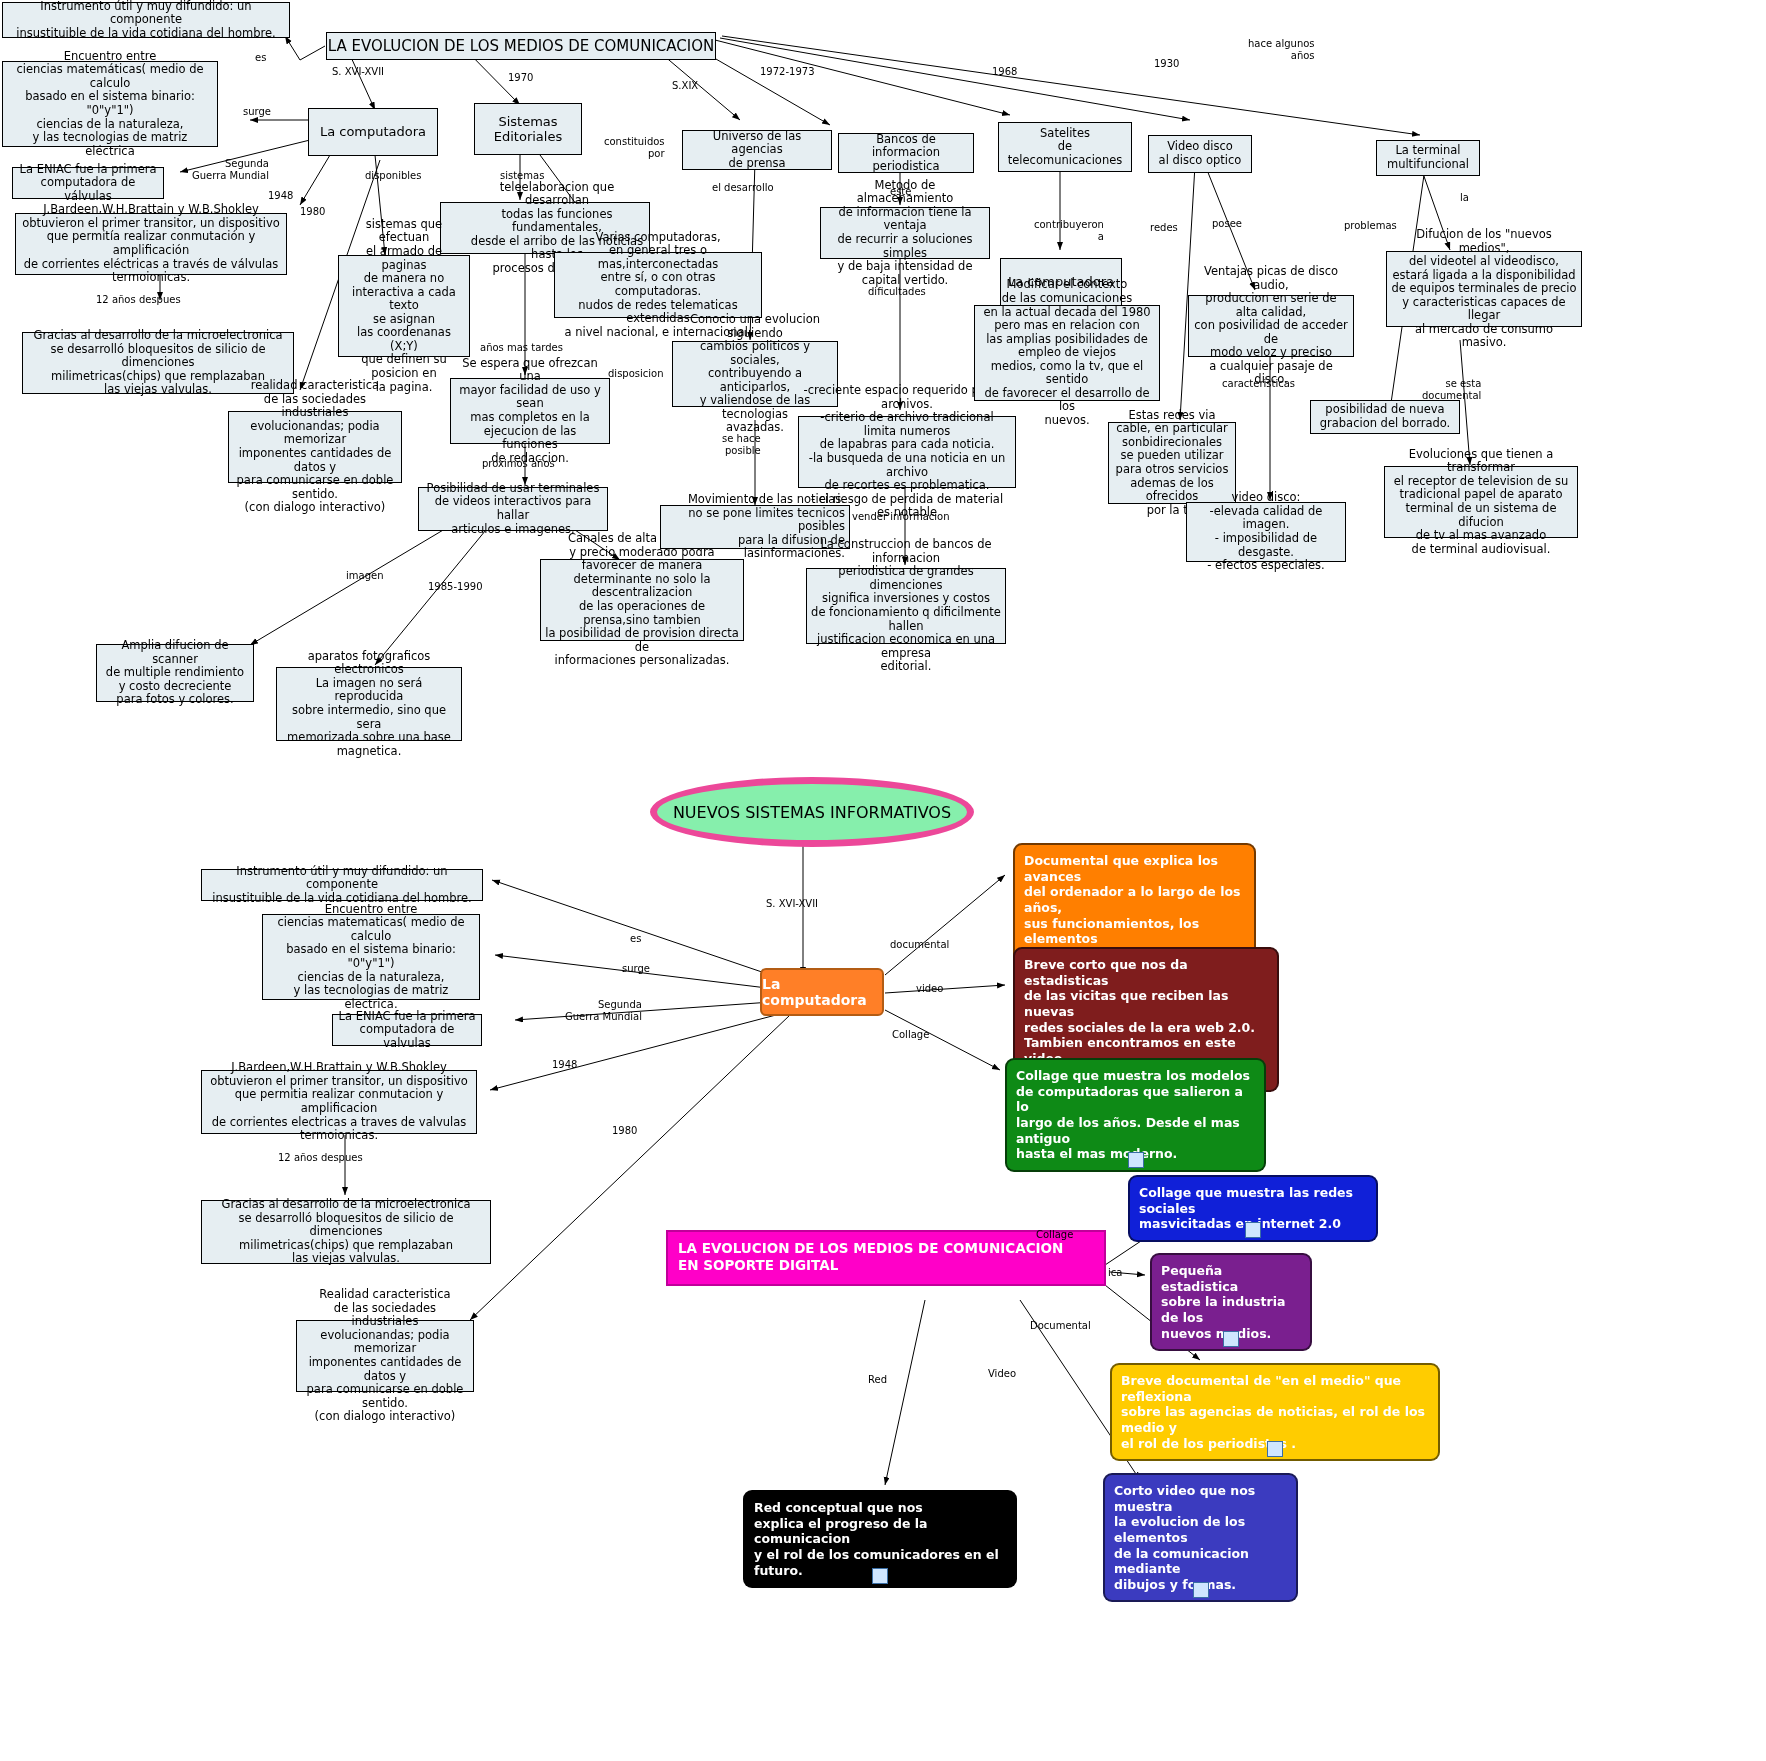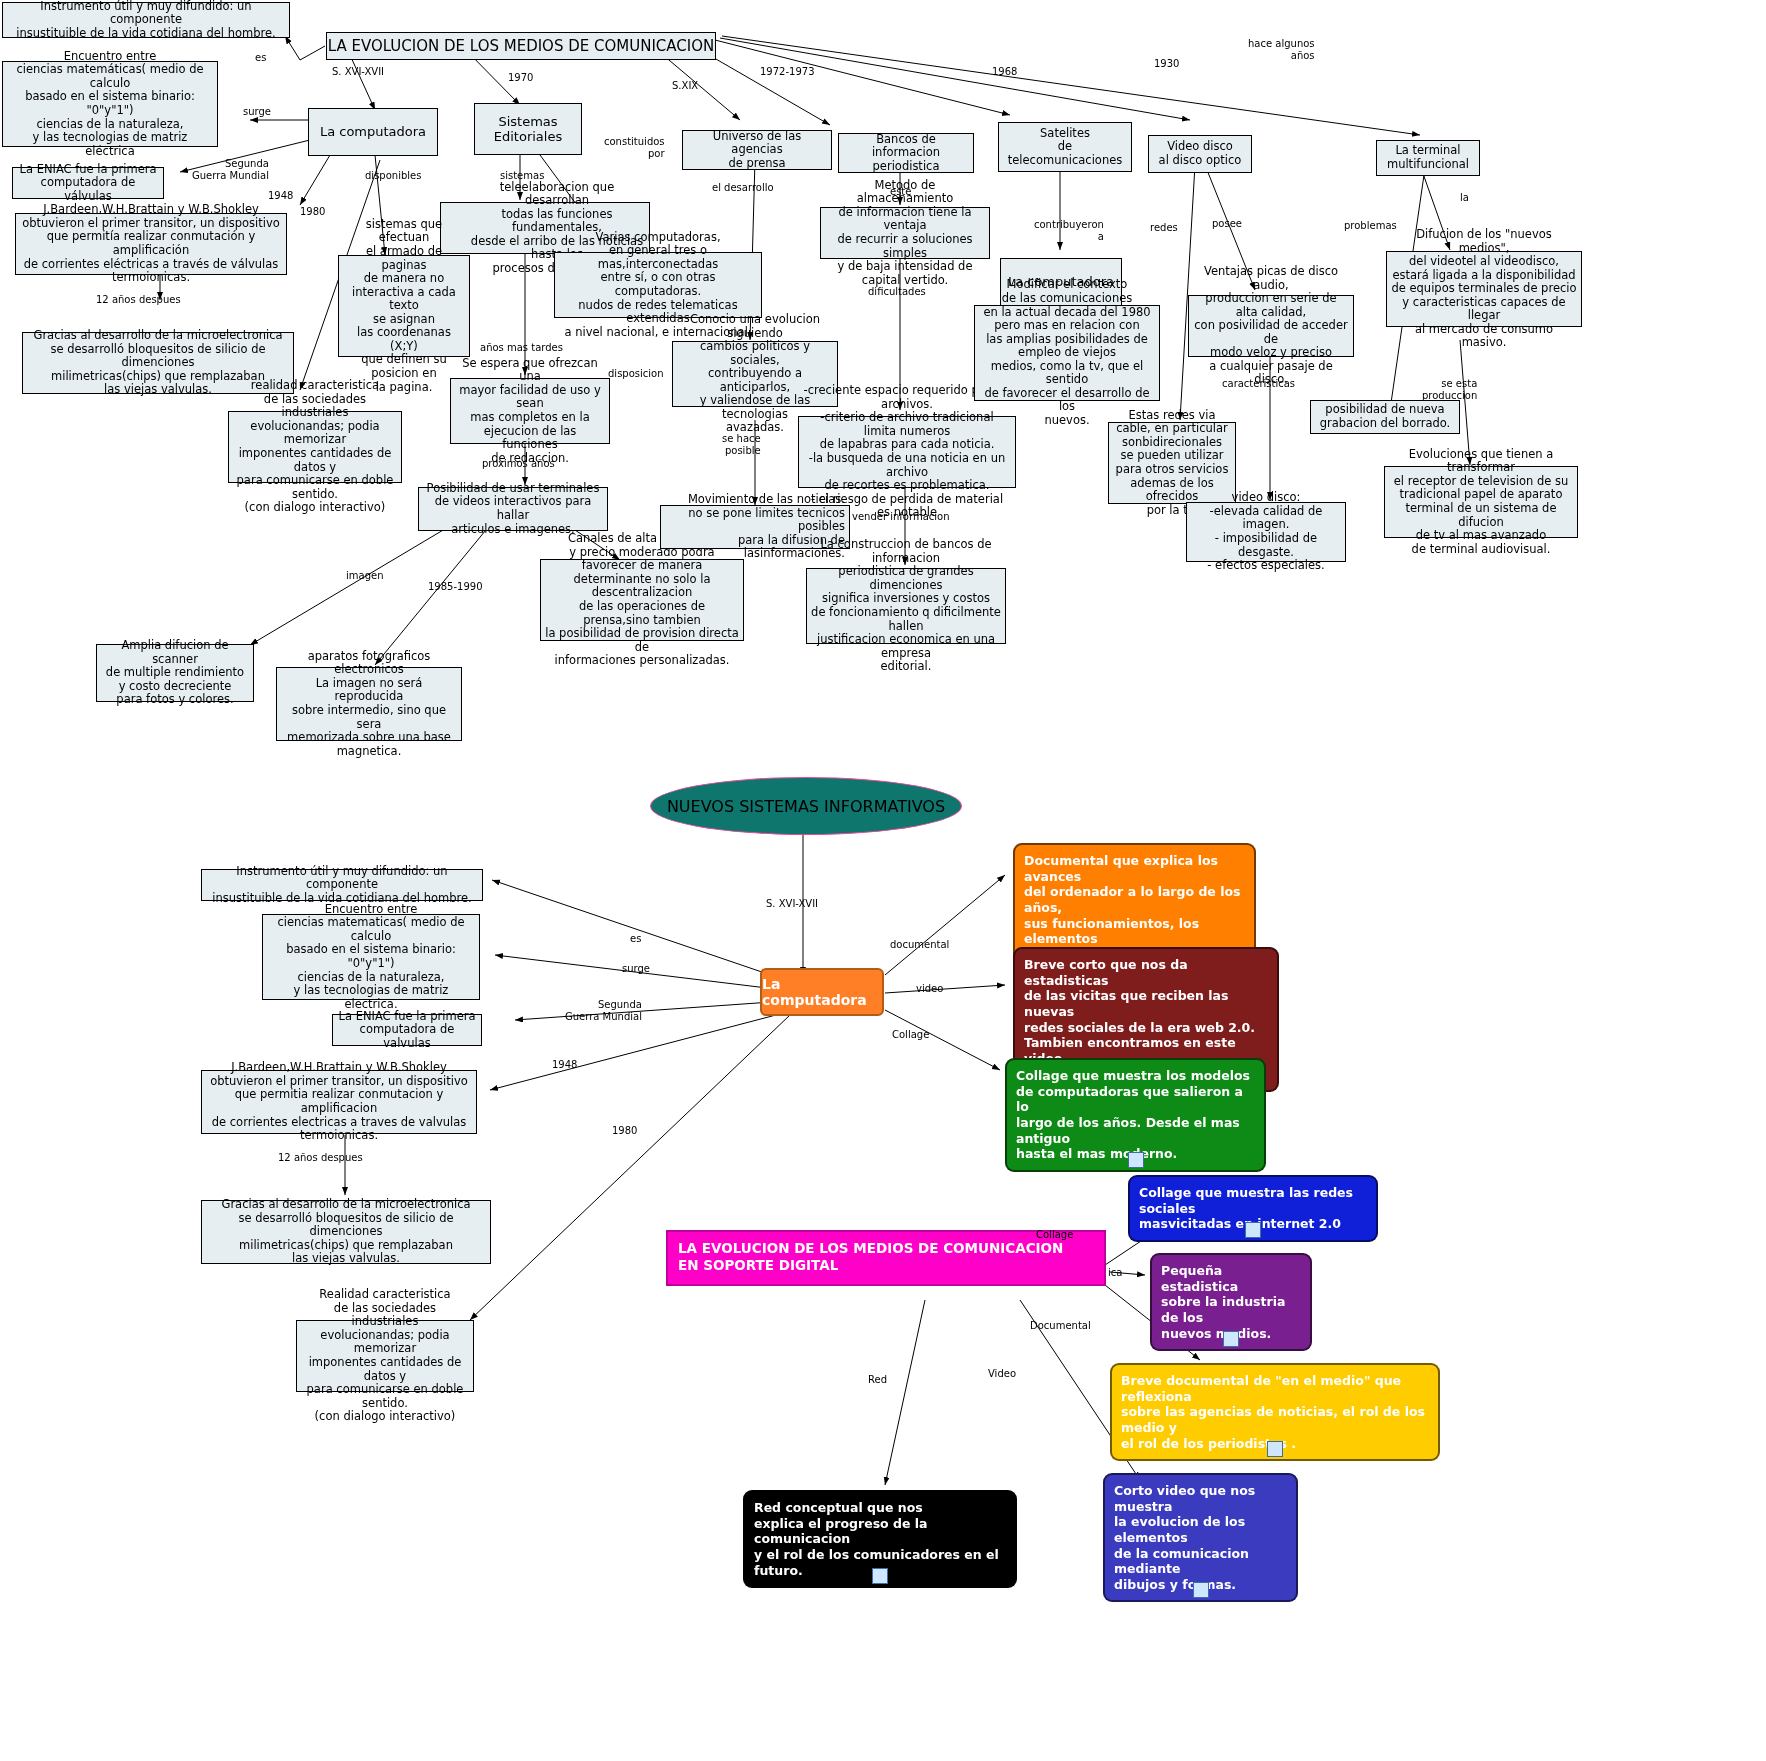--- a/index.html
+++ b/index.html
@@ -6,21 +6,21 @@
   body{width:1766px;height:1761px;position:relative;font-family:"DejaVu Sans",sans-serif;}
   #canvas{position:relative;width:1766px;height:1761px;overflow:hidden;}
   svg.lines{position:absolute;left:0;top:0;width:1766px;height:1761px;pointer-events:none;}
   .node{position:absolute;box-sizing:border-box;border:1px solid #000;background:#e6eef2;
         font-size:11.5px;line-height:1.18;text-align:center;display:flex;align-items:center;
         justify-content:center;padding:3px 4px;color:#000;}
   .node.big{font-size:13px;}
   .title-node{position:absolute;box-sizing:border-box;border:1px solid #000;background:#e6eef2;
         font-size:15px;display:flex;align-items:center;justify-content:center;color:#000;}
   .lbl{position:absolute;font-size:10px;color:#000;white-space:pre;text-align:right;line-height:1.15;}
-  .ellipse{position:absolute;border:1px solid #ec4899;background:#0f766e;border-radius:50%;
+  .ellipse{position:absolute;border:7px solid #ec4899;background:#86efac;border-radius:50%;
         display:flex;align-items:center;justify-content:center;font-size:16px;color:#000;}
   .color-node{position:absolute;box-sizing:border-box;border-radius:9px;border:2px solid rgba(0,0,0,.55);
         font-weight:bold;font-size:12.5px;line-height:1.25;color:#fff;padding:8px 9px;}
   .color-node .icon{position:absolute;bottom:2px;left:50%;transform:translateX(-50%);
         width:14px;height:14px;background:#cfe6ff;border:1px solid #3a6ea5;}
   .computadora-orange{position:absolute;box-sizing:border-box;background:#ff7f27;border:2px solid #b35c14;
         border-radius:6px;color:#fff;font-weight:bold;font-size:14px;display:flex;align-items:center;justify-content:center;}
   .magenta-node{position:absolute;box-sizing:border-box;background:#ff00c8;border:2px solid #c0009a;
         color:#fff;font-weight:bold;font-size:13.5px;padding:8px 10px;line-height:1.25;}
 </style>
@@ -275,21 +275,21 @@
   <div class="lbl" style="left:868px;top:286px;">dificultades</div>
   <div class="lbl" style="left:852px;top:511px;">vender informacion</div>
   <div class="lbl" style="left:1034px;top:219px;">contribuyeron
 a</div>
   <div class="lbl" style="left:1150px;top:222px;">redes</div>
   <div class="lbl" style="left:1212px;top:218px;">posee</div>
   <div class="lbl" style="left:1222px;top:378px;">caracteristicas</div>
   <div class="lbl" style="left:1344px;top:220px;">problemas</div>
   <div class="lbl" style="left:1460px;top:192px;">la</div>
   <div class="lbl" style="left:1422px;top:378px;">se esta
-produccion</div>
+documental</div>
 
   <div class="ellipse" style="left:650px;top:777px;width:310px;height:56px;">
       <span>NUEVOS SISTEMAS INFORMATIVOS</span>
     </div>
 
   <div class="node" style="left:201px;top:869px;width:282px;height:32px;white-space:pre-line;"><span>Instrumento útil y muy difundido: un componente
 insustituible de la vida cotidiana del hombre.</span></div>
   <div class="node" style="left:262px;top:914px;width:218px;height:86px;white-space:pre-line;"><span>Encuentro entre
 ciencias matematicas( medio de calculo
 basado en el sistema binario: "0"y"1")

